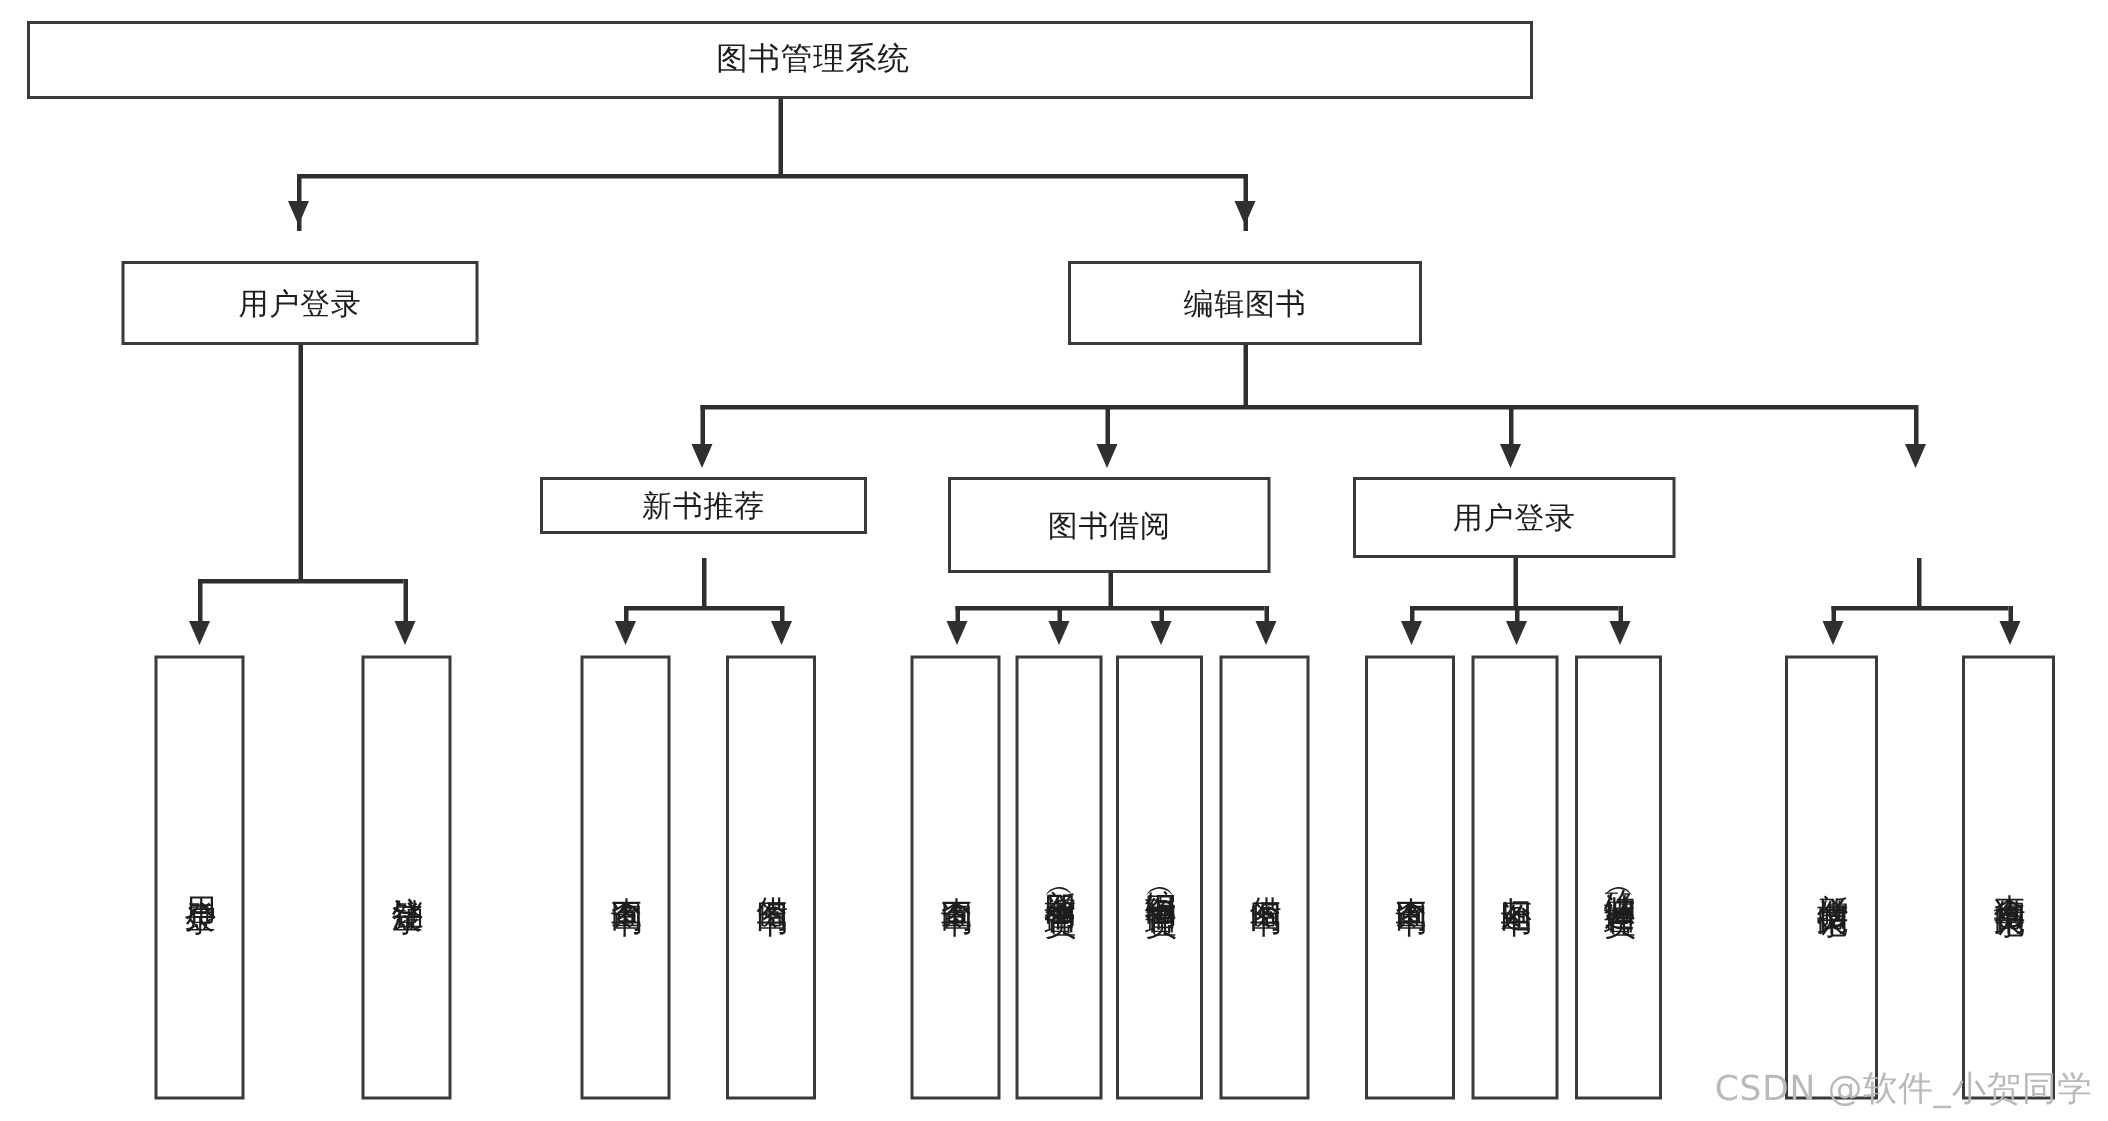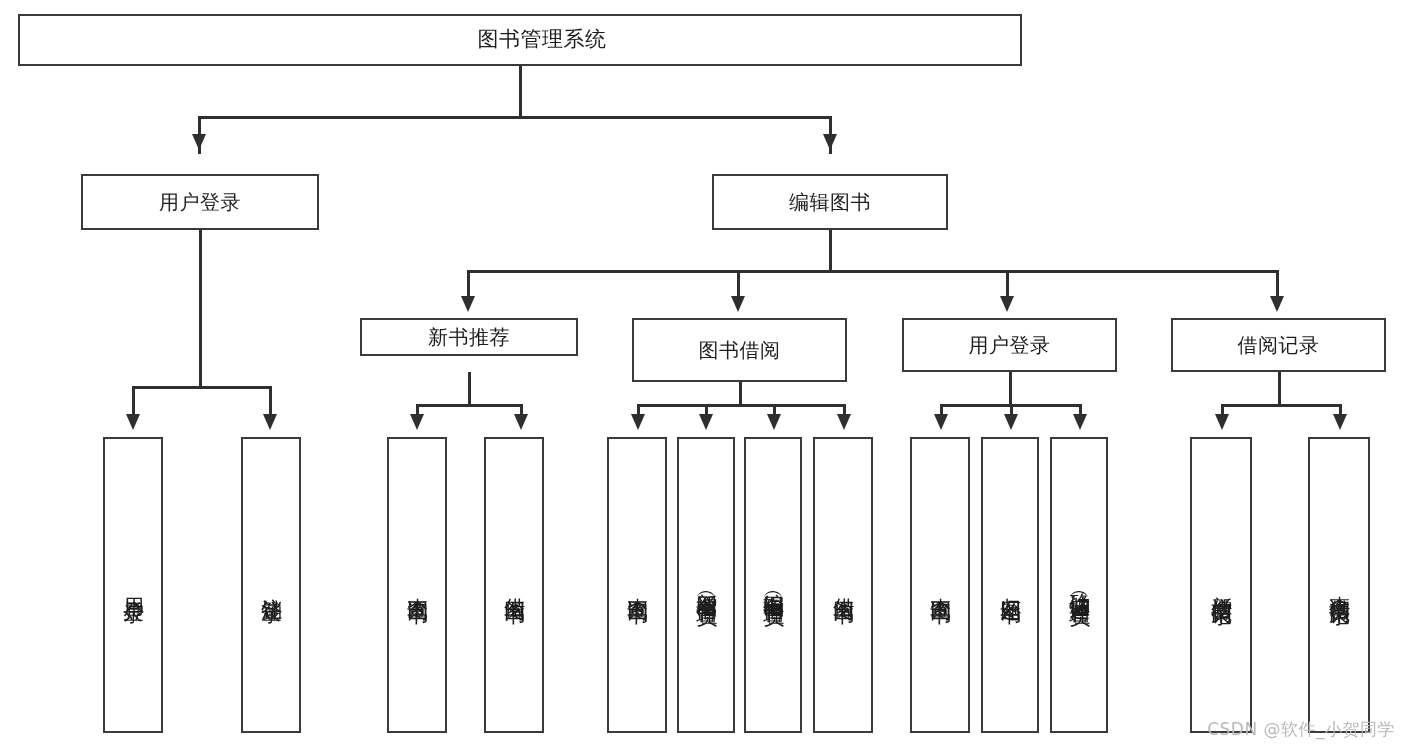--- a/index.html
+++ b/index.html
@@ -66,21 +66,21 @@
     width:0;height:0;
     border-left:7px solid transparent;
     border-right:7px solid transparent;
     border-top:16px solid #2f2f2f;
     z-index:2;
   }
   
   #watermark{
     position:absolute;
     right:10px;bottom:6px;
-    font-size:17px;
+    font-size:23px;
     color:#b9b9b9;
     letter-spacing:0.5px;
     white-space:nowrap;
     z-index:5;
     pointer-events:none;
   }
 </style>
 </head>
 <body>
 
@@ -128,23 +128,20 @@
 
   <div class="node horiz" id="n-new-book" style="left:360px;top:318px;width:218px;height:38px;">
     <span class="label">新书推荐</span>
   </div>
   <div class="node horiz" id="n-book-borrow" style="left:632px;top:318px;width:215px;height:64px;">
     <span class="label">图书借阅</span>
   </div>
   <div class="node horiz" id="n-current-borrow" style="left:902px;top:318px;width:215px;height:54px;">
     <span class="label">用户登录</span>
   </div>
-  <div class="node horiz" id="n-borrow-record" style="left:1171px;top:318px;width:215px;height:54px;">
-    <span class="label">借阅记录</span>
-  </div>
 
   <div class="ln vline" style="left:468px;top:372px;height:34px;"></div>
   <div class="ln hline" style="left:416px;top:404px;width:104px;"></div>
   <div class="ln vline" style="left:416px;top:404px;height:18px;"></div>
   <div class="arrow" style="left:410px;top:414px;"></div>
   <div class="ln vline" style="left:520px;top:404px;height:18px;"></div>
   <div class="arrow" style="left:514px;top:414px;"></div>
 
   <div class="ln vline" style="left:739px;top:372px;height:34px;"></div>
   <div class="ln hline" style="left:637px;top:404px;width:206px;"></div>

